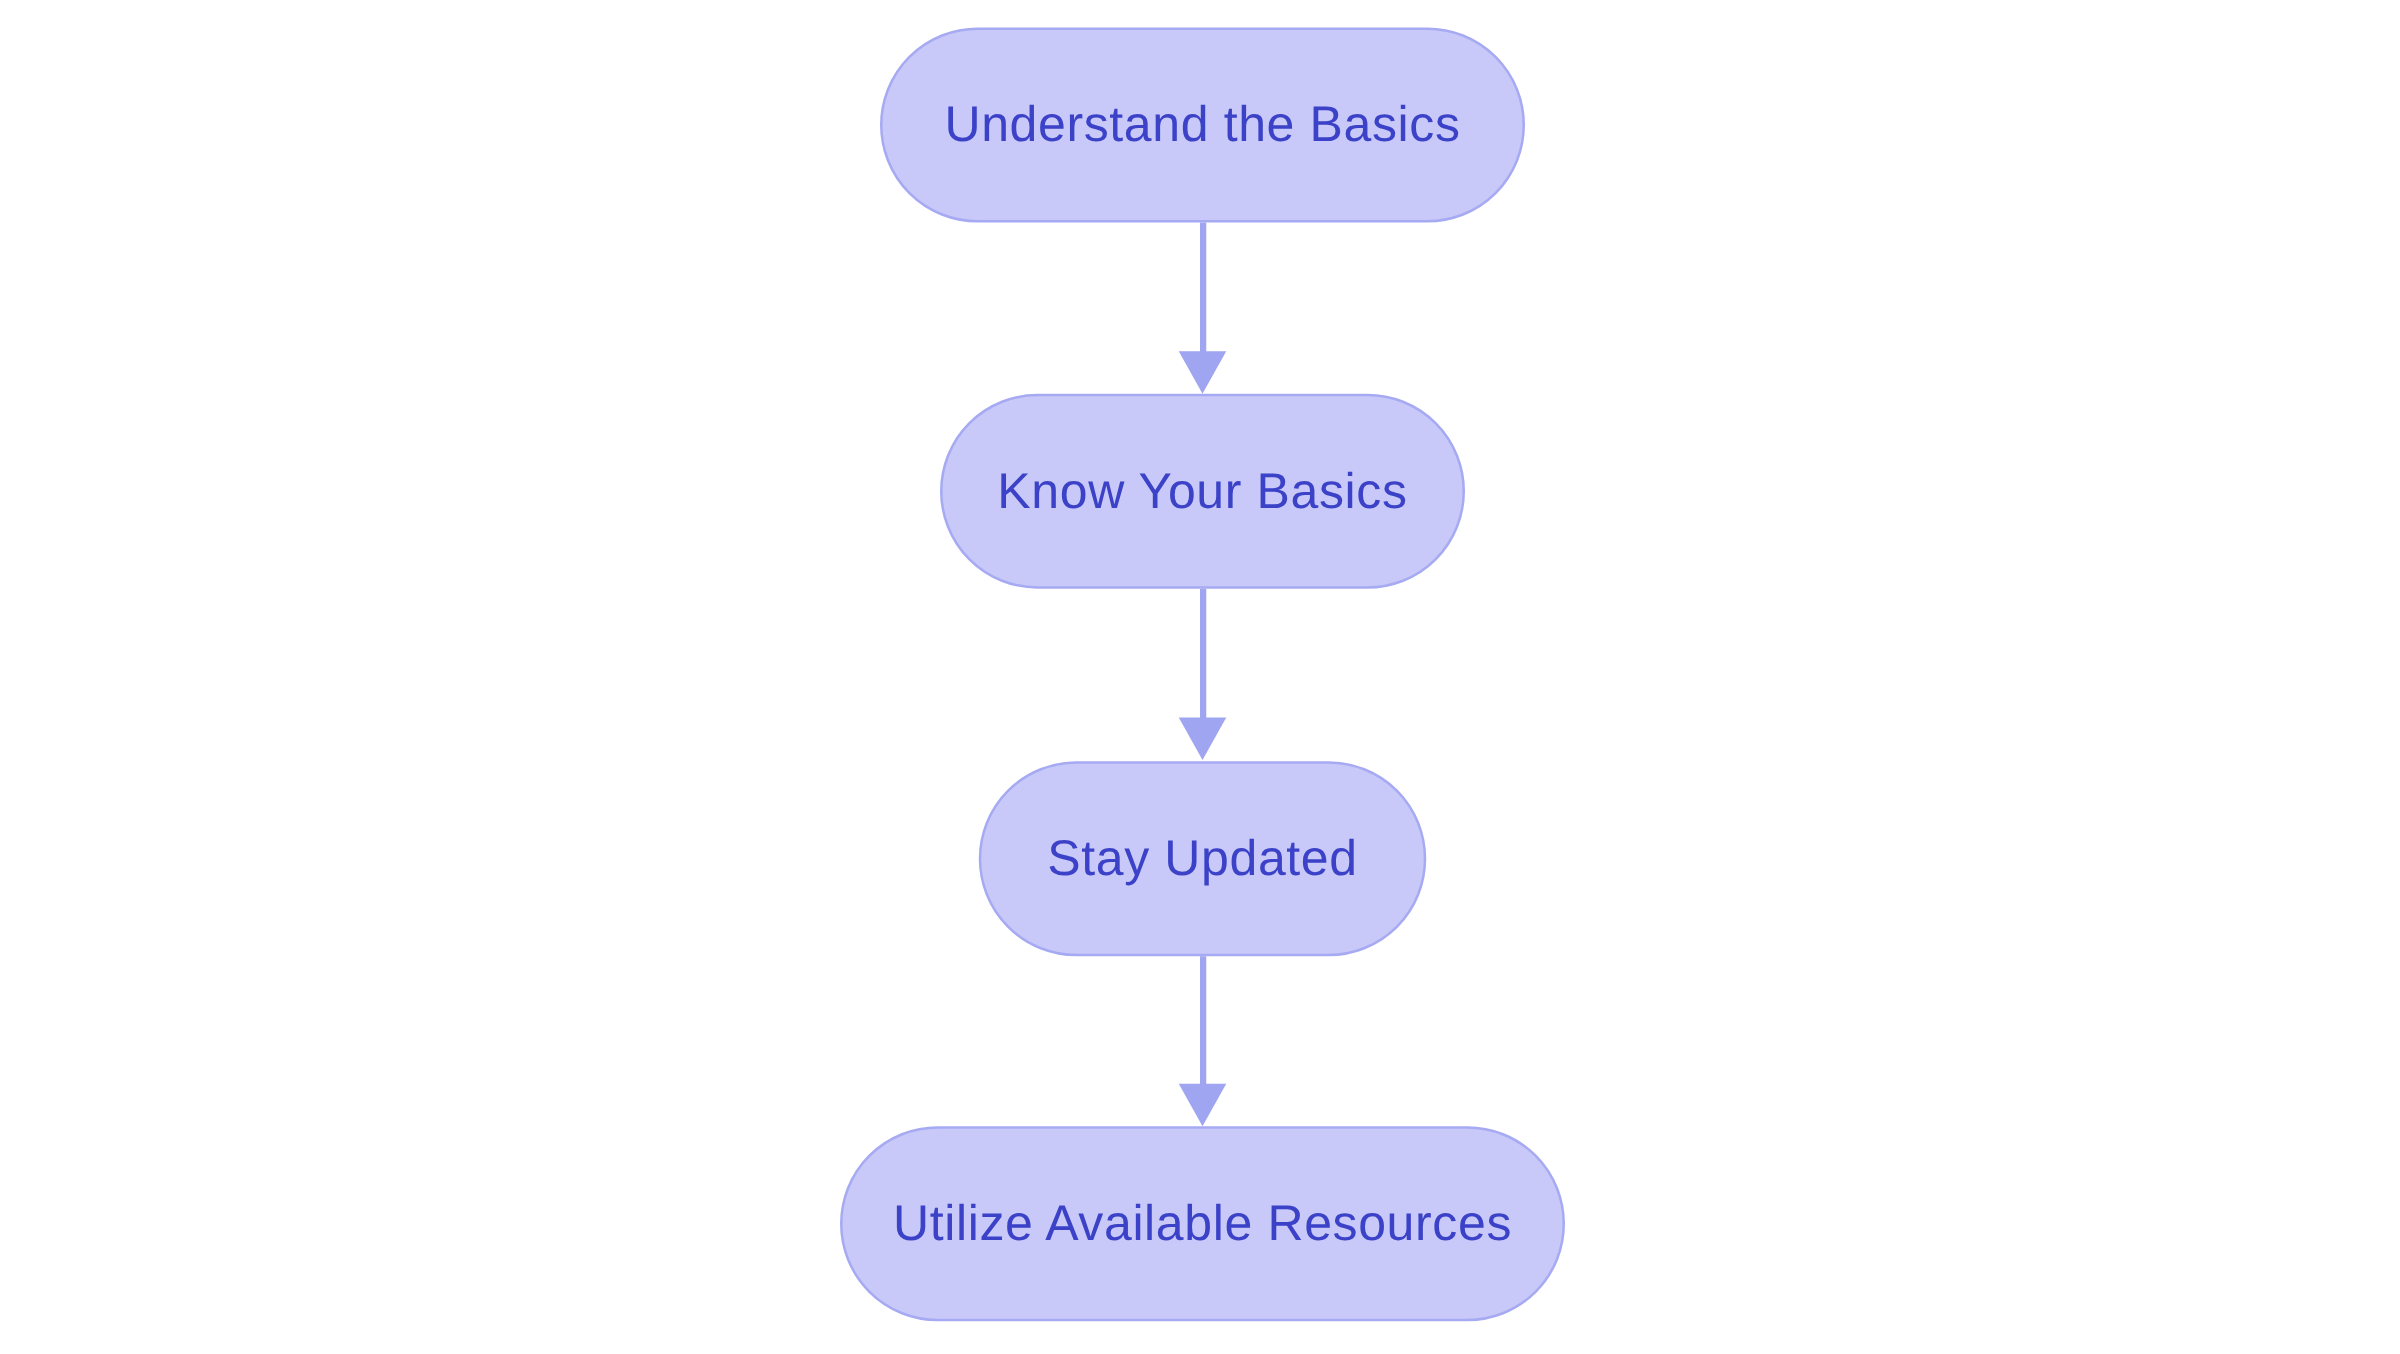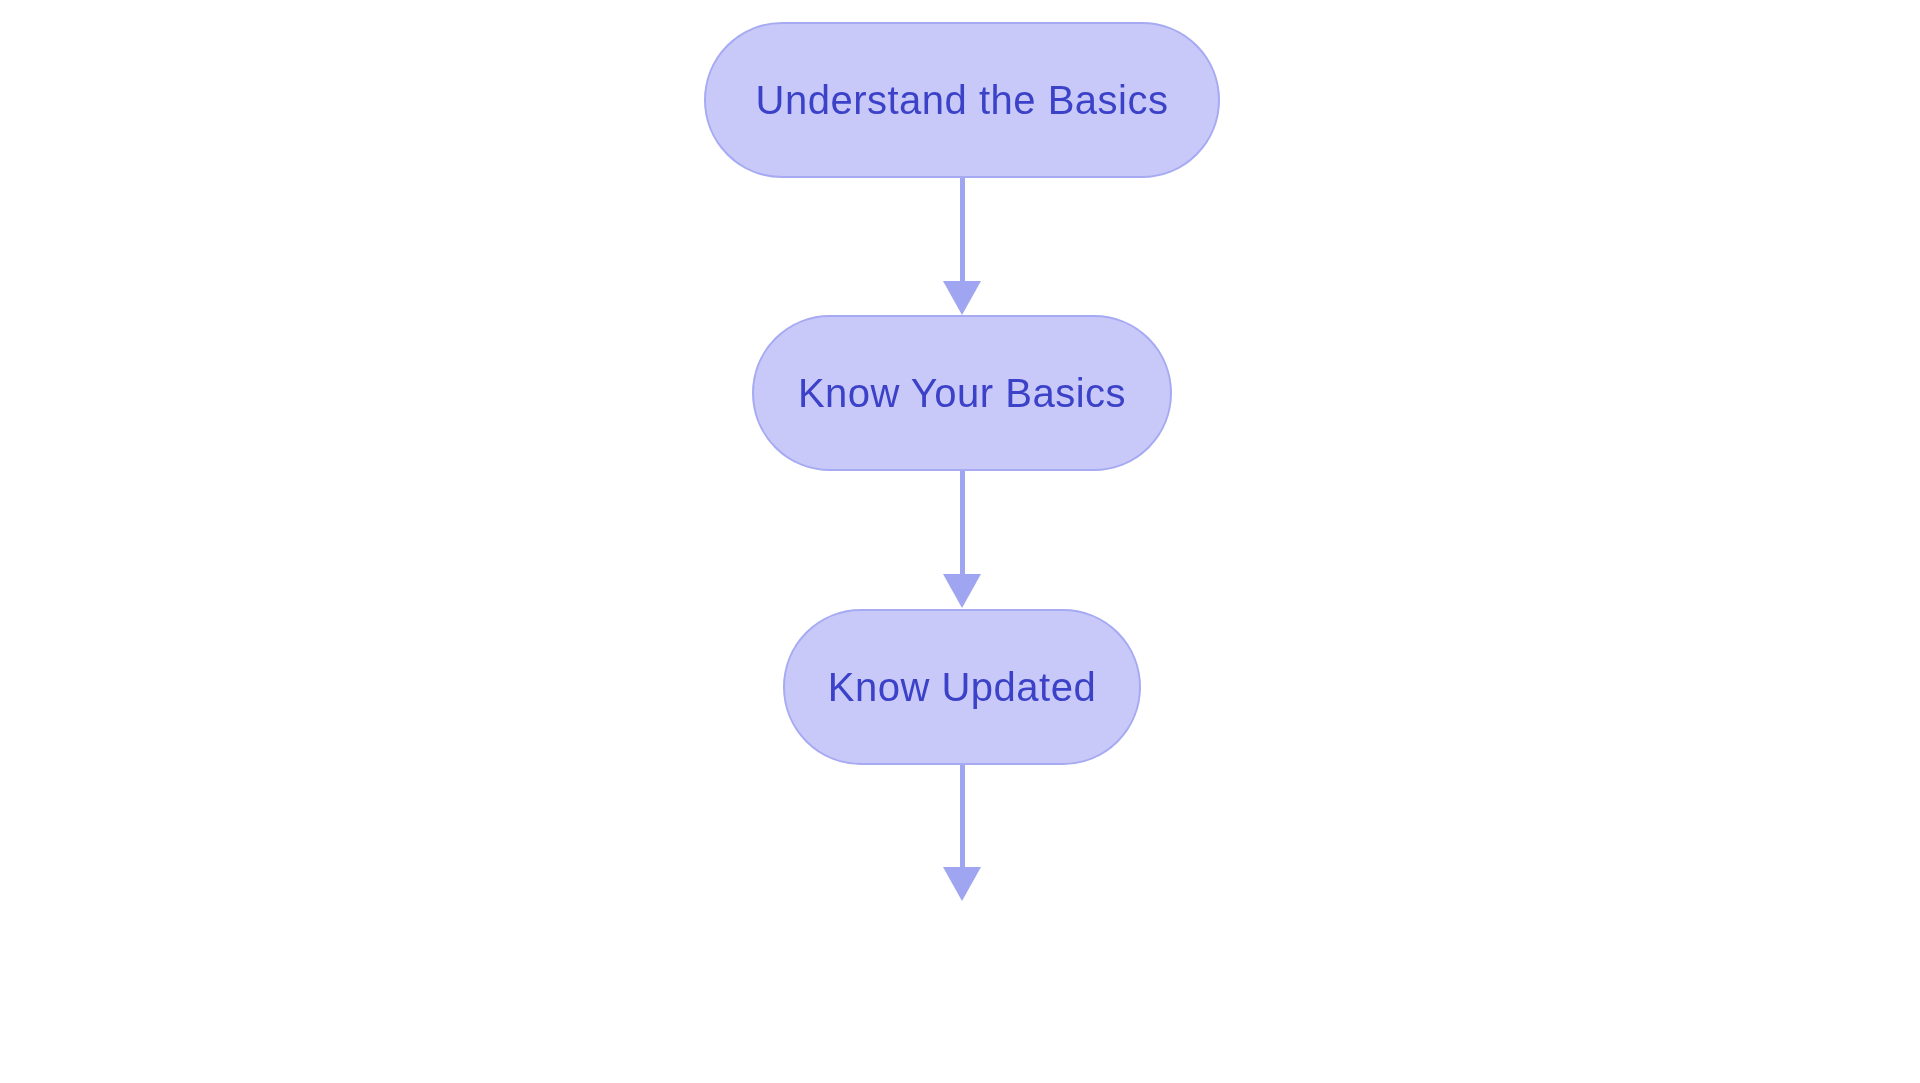--- a/index.html
+++ b/index.html
@@ -79,22 +79,25 @@
   <div class="node node-2">
     <span>Know Your Basics</span>
   </div>
 
   <div class="arrow">
     <div class="arrow-line line-2"></div>
     <div class="arrow-head head-2"></div>
   </div>
 
   <div class="node node-3">
-    <span>Know Updated</span>
+    <span>Stay Updated</span>
   </div>
 
   <div class="arrow">
     <div class="arrow-line line-3"></div>
     <div class="arrow-head head-3"></div>
   </div>
 
+  <div class="node node-4">
+    <span>Utilize Available Resources</span>
+  </div>
 
 </div>
 
 </body></html>

